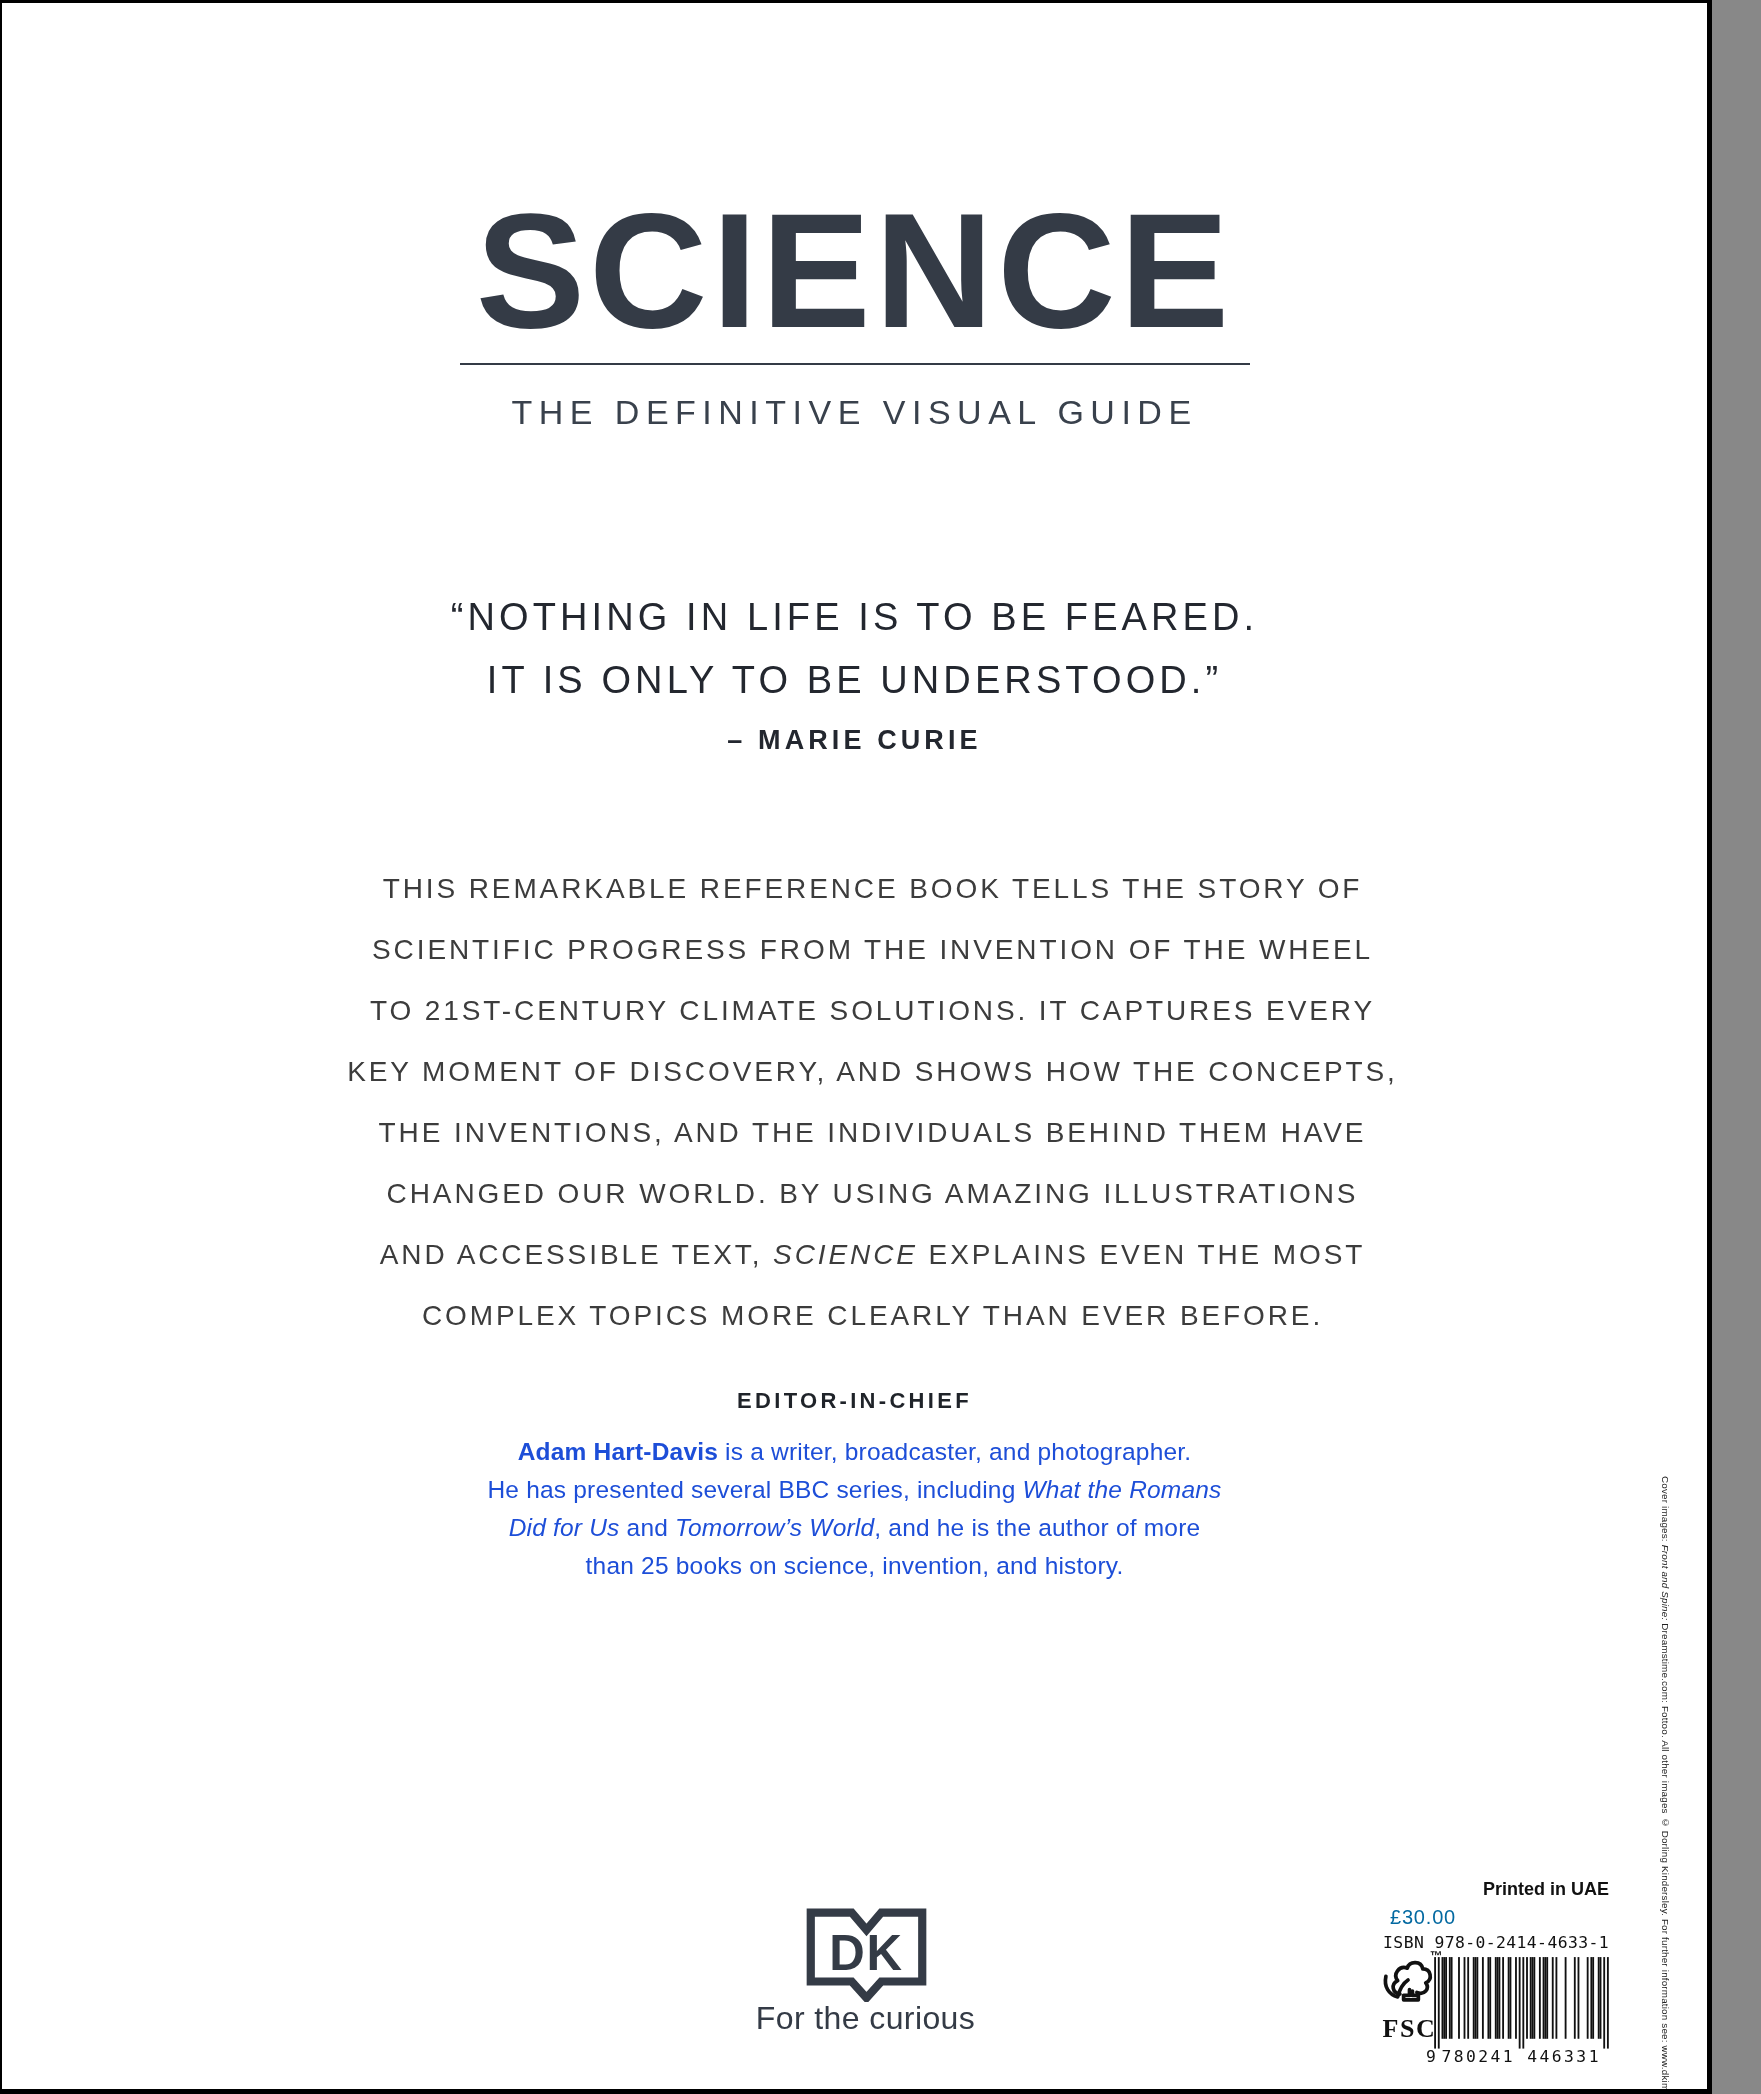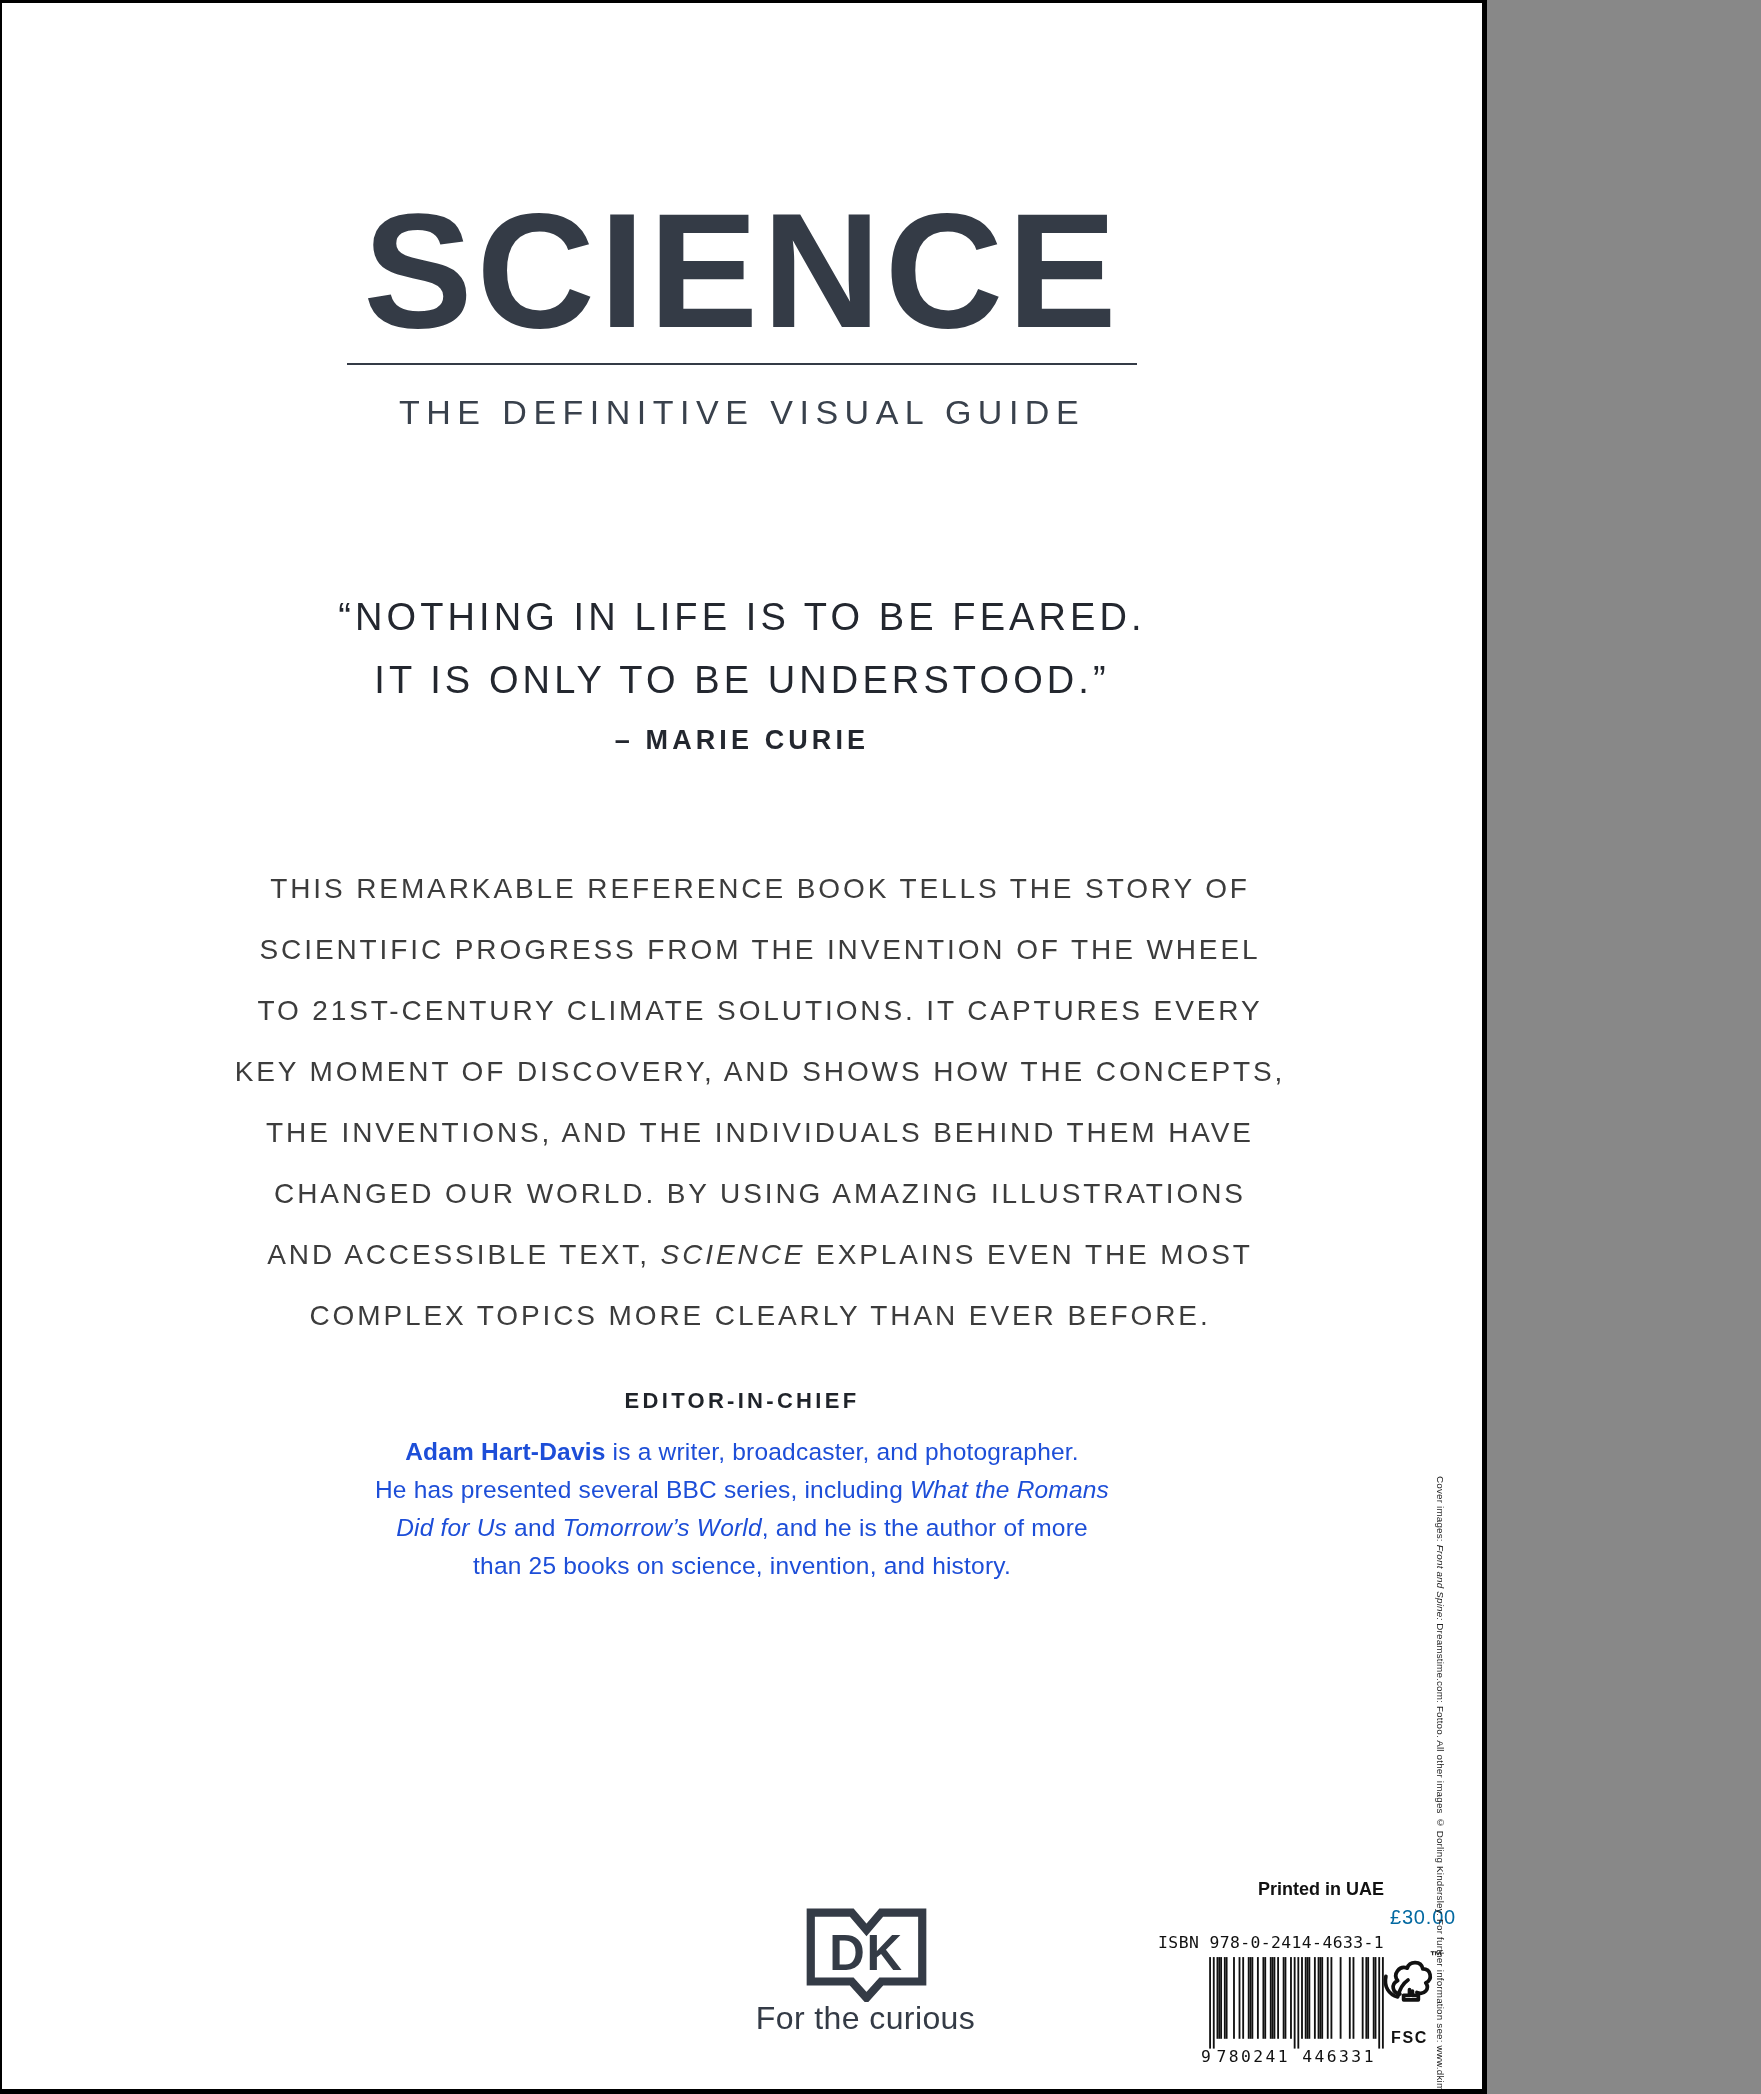--- a/index.html
+++ b/index.html
@@ -1,18 +1,18 @@
 <!DOCTYPE html>
 <html style="font-size:13px"><head>
 <meta charset="utf-8">
 <style>
   html,body{margin:0;padding:0;background:#888;}
   .page{
     position:relative;
-    width:1487px;height:2095px;
+    width:1712px;height:2095px;
     box-sizing:border-box;
     background:#ffffff;
     border:solid #000;
     border-width:3.3px 5.7px 6.5px 2.5px;
     overflow:hidden;
     font-family:"Liberation Sans",sans-serif;
     color:#343b46;
   }
   .b{font-weight:bold;}
   .i{font-style:italic;}
@@ -75,22 +75,22 @@
   .barcode-svg{display:block;margin:4.9px 0 0 auto;}
   .barcode-svg text{
     font-family:"DejaVu Sans Mono",monospace;
     font-size:20px;fill:#111;
   }
 
   
   .fsc-block{position:absolute;left:1373px;top:1948px;width:69px;text-align:center;color:#111;}
   .fsc-tm{position:absolute;right:1.6px;top:-1.6px;font-size:12.3px;font-weight:bold;}
   .fsc-word{
-    margin-top:19px;font-family:Liberation Sans, sans-serif;
-    font-size:16px;line-height:26px;font-weight:bold;letter-spacing:1.6px;
+    margin-top:10px;font-family:Liberation Serif, serif;
+    font-size:26px;line-height:26px;font-weight:bold;letter-spacing:1.6px;
   }
 
   
   .cover-credit{
     position:absolute;right:36px;top:1473px;
     writing-mode:vertical-rl;
     font-size:9.8px;letter-spacing:0.2px;color:#222;
     white-space:nowrap;
   }
 </style>

